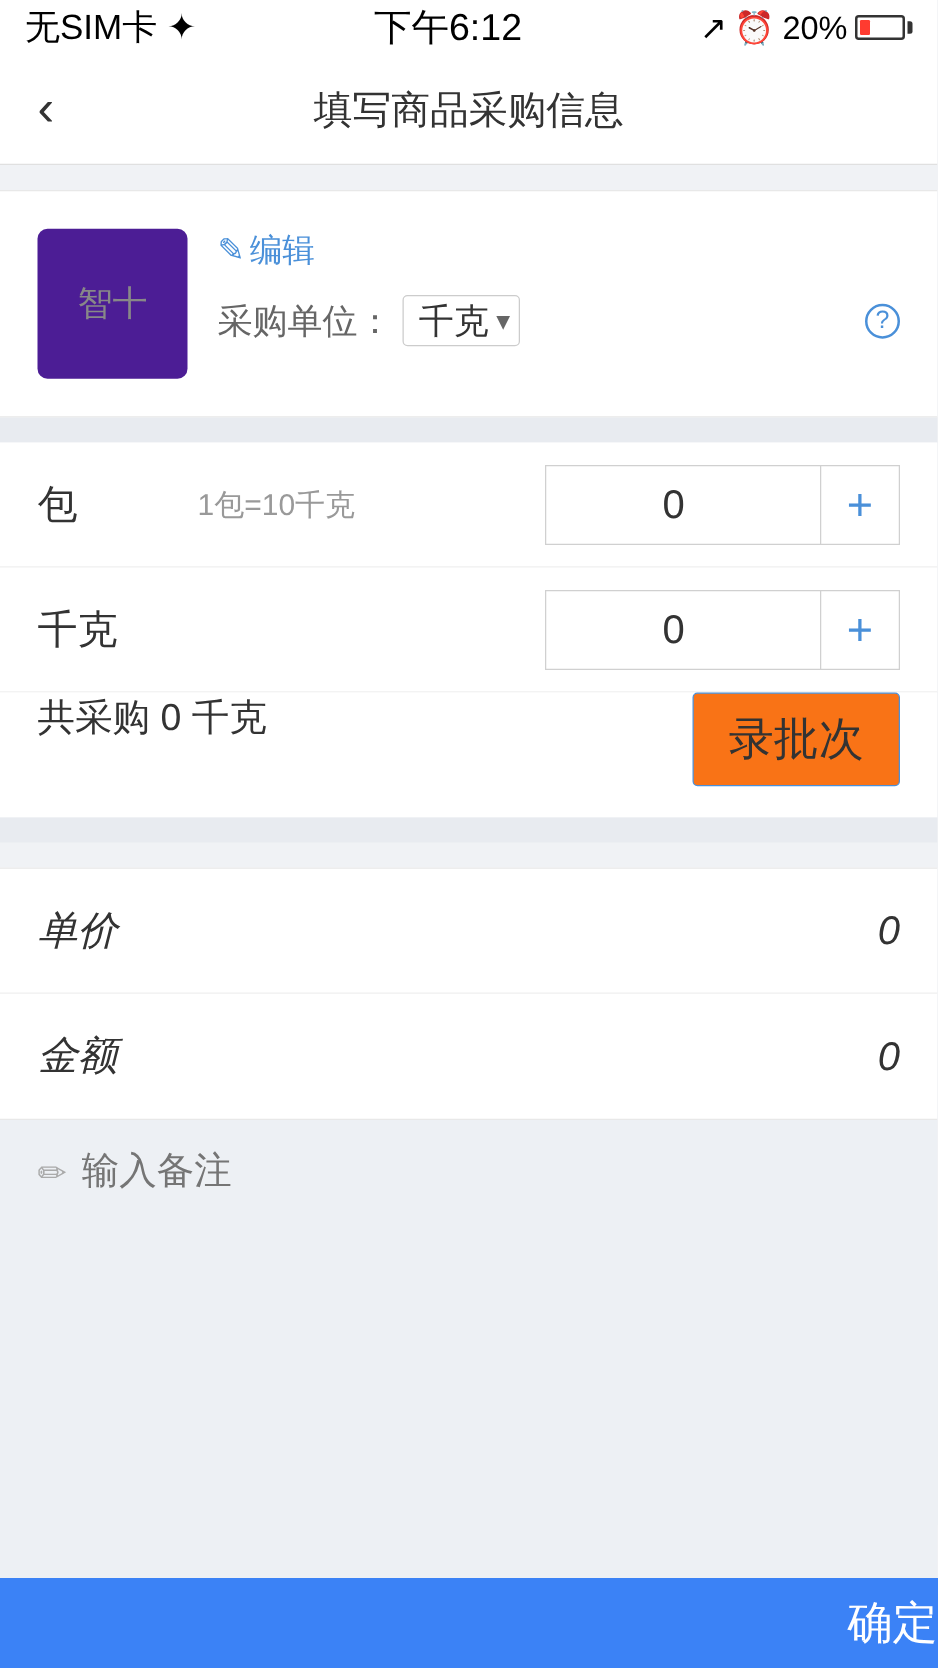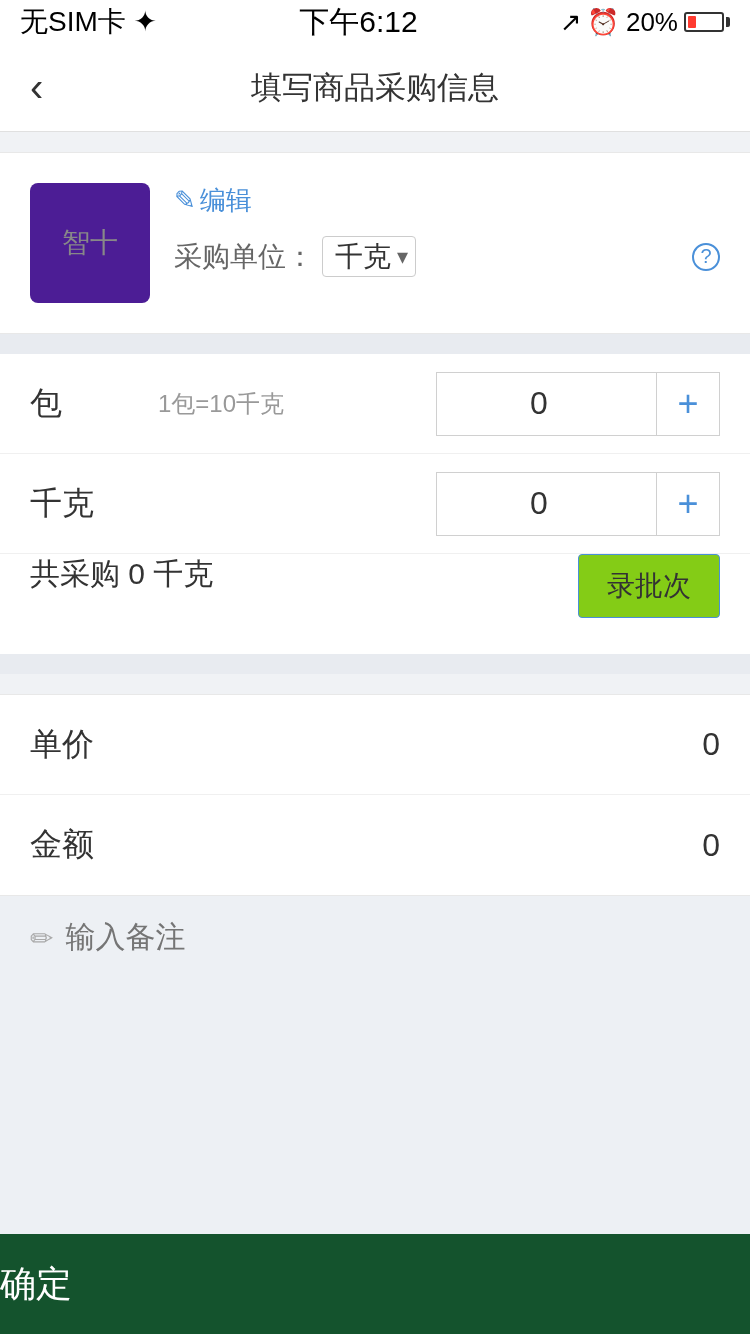--- a/index.html
+++ b/index.html
@@ -229,39 +229,40 @@
     }
     .summary-text {
       font-size: 30px;
       color: #333;
       flex: 1;
     }
     .batch-btn {
       border: 1px solid #4a90d9;
       border-radius: 4px;
       padding: 12px 28px;
-      font-size: 28px;
-      color: #333;
-      background: #84cc16;
+      font-size: 36px;
+      color: #333;
+      background: #f97316;
       cursor: pointer;
     }
 
     
     .price-section {
       background: #fff;
       margin-top: 20px;
       border-top: 1px solid #e8e8e8;
       border-bottom: 1px solid #e8e8e8;
     }
     .price-row {
       display: flex;
       align-items: center;
       padding: 0 30px;
       height: 100px;
       border-bottom: 1px solid #f0f0f0;
+      font-style: italic;
     }
     .price-row:last-child {
       border-bottom: none;
     }
     .price-row-label {
       font-size: 32px;
       color: #333;
       flex: 1;
     }
     .price-row-value {
@@ -296,25 +297,25 @@
       flex: 1;
       min-height: 300px;
     }
 
     
     .confirm-bar {
       position: fixed;
       bottom: 0;
       left: 0;
       width: 750px;
-      height: 100px;
-      background: #14532d;
-      display: flex;
-      align-items: center;
-      justify-content: flex-start;
+      height: 72px;
+      background: #3b82f6;
+      display: flex;
+      align-items: center;
+      justify-content: flex-end;
       cursor: pointer;
     }
     .confirm-btn-text {
       font-size: 36px;
       color: #fff;
       font-weight: 500;
     }
 
     .main-content {
       padding-bottom: 100px;

